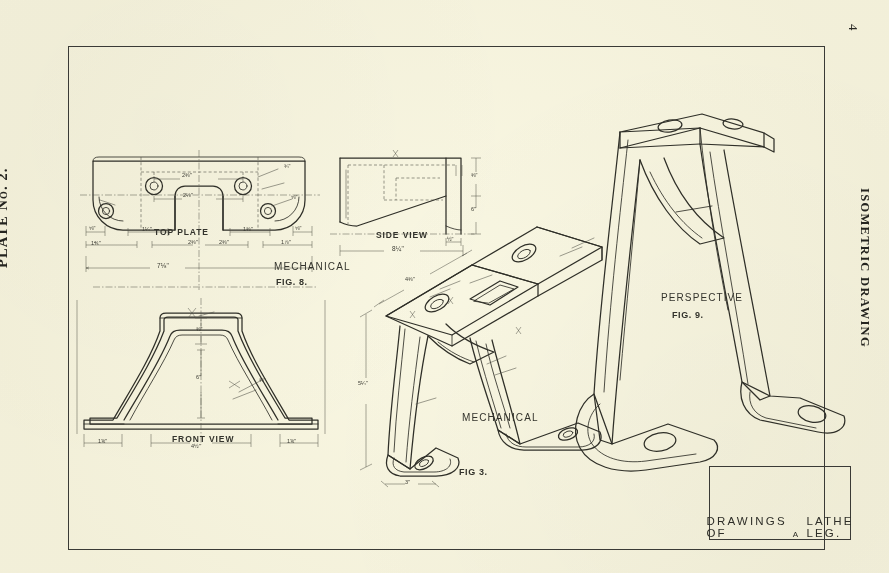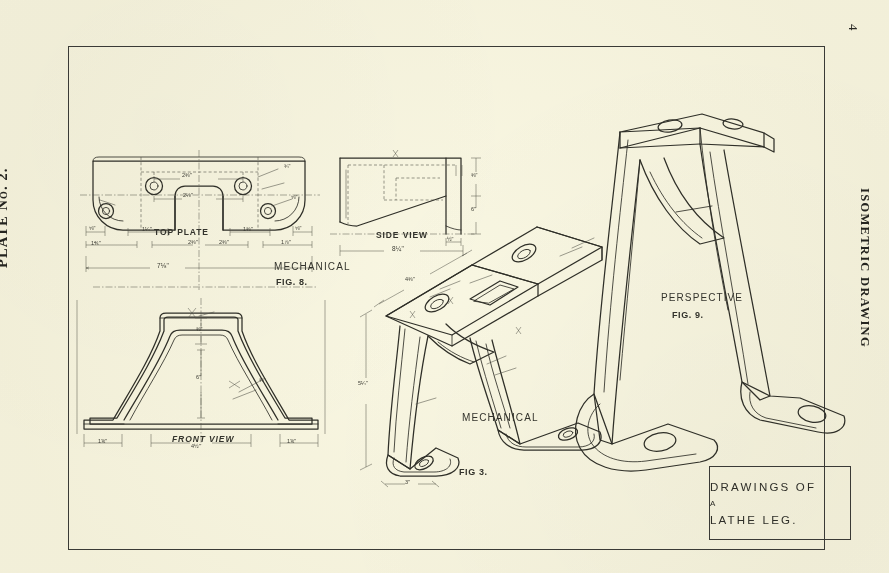--- a/index.html
+++ b/index.html
@@ -122,22 +122,22 @@
   #title-block {
     position: absolute;
     left: 709px;
     top: 466px;
     width: 142px;
     height: 74px;
     border: 1.2px solid #3a3a36;
     box-sizing: border-box;
     background: transparent;
     display: flex;
-    flex-direction: column;
-    align-items: flex-start;
+    flex-direction: row;
+    align-items: flex-end;
     justify-content: center;
     gap: 6px;
   }
   #title-block div {
     color: #2e2e28;
     font-family: "Liberation Sans", sans-serif;
     letter-spacing: 2.2px;
     font-size: 11.5px;
   }
   #title-line-2 { font-size: 8px !important; }
@@ -427,21 +427,21 @@
 
   </svg>
 
   <div class="handlabel view-label" style="left:154px; top:227px;">TOP PLATE</div>
 
   <div class="handlabel big-label" style="left:258px; top:261px;">MECHANICAL</div>
   <div class="handlabel fig-label" style="left:276px; top:277px;">FIG. 8.</div>
 
   <div class="handlabel view-label" style="left:376px; top:230px;">SIDE VIEW</div>
 
-  <div class="handlabel view-label" style="left:172px; top:434px;font-style:italic;">FRONT VIEW</div>
+  <div class="handlabel view-label" style="left:172px; top:434px;">FRONT VIEW</div>
 
   <div class="handlabel big-label" style="left:446px; top:412px;">MECHANICAL</div>
   <div class="handlabel fig-label" style="left:459px; top:427px;margin-top:40px;">FIG 3.</div>
 
   <div class="handlabel big-label" style="left:645px; top:292px;">PERSPECTIVE</div>
   <div class="handlabel fig-label" style="left:672px; top:310px;">FIG. 9.</div>
 
   <div class="handlabel dim" style="left:157px; top:262px;">7⅛"</div>
   <div class="handlabel dim-sm" style="left:91px; top:239px;">1⅘"</div>
   <div class="handlabel dim-sm" style="left:188px; top:239px;">2⅜"</div>

